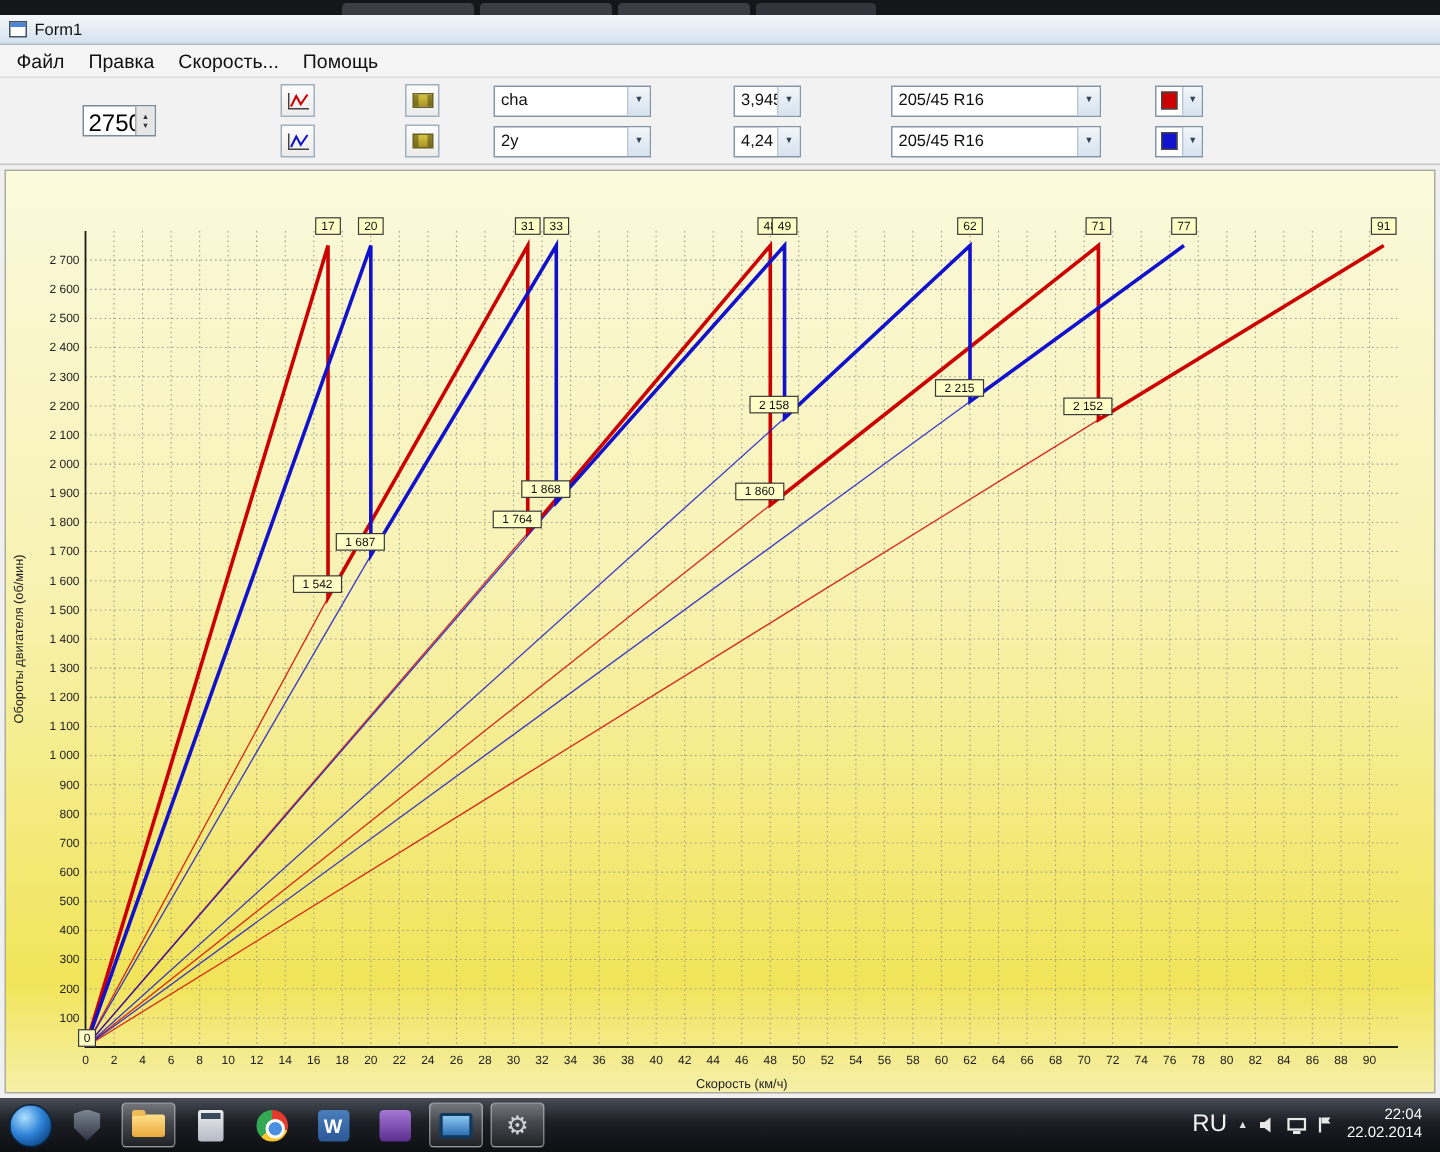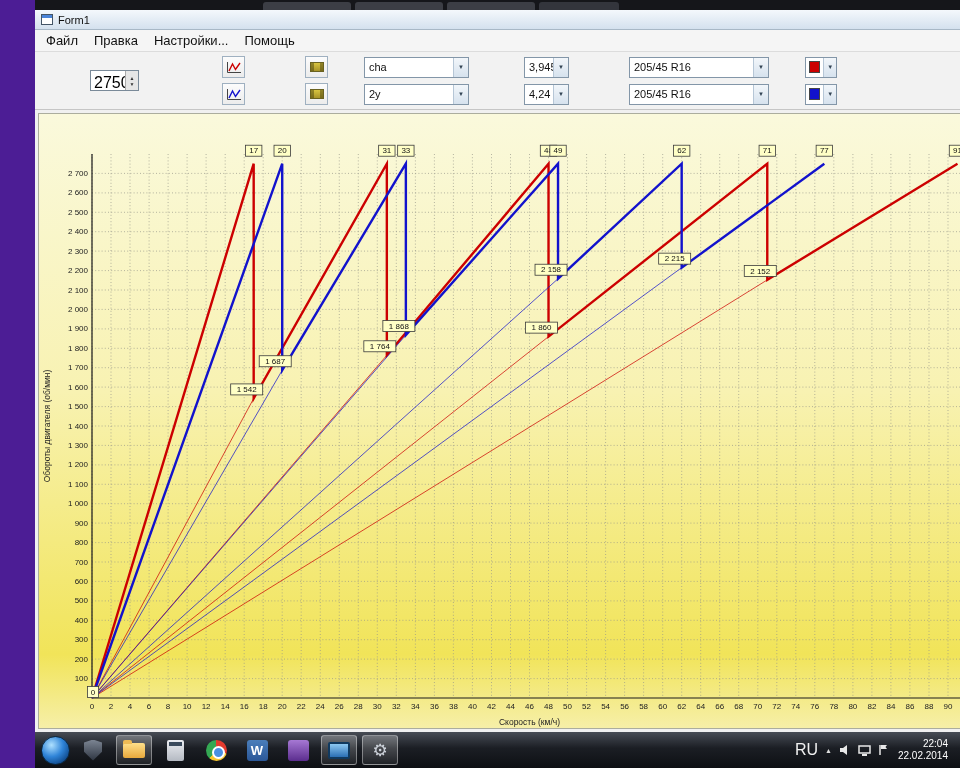--- a/index.html
+++ b/index.html
@@ -1,17 +1,17 @@
 <!DOCTYPE html>
 <html><head>
 <meta charset="utf-8">
 <style>
   * { box-sizing: border-box; margin: 0; padding: 0; }
   body { font-family: "Liberation Sans", sans-serif; background:#000; }
-  .screen { width:960px; height:768px; position:relative; overflow:hidden; background:#4c1d95;padding-left:35px; }
+  .screen { width:960px; height:768px; position:relative; overflow:hidden; background:#b91c1c; }
 
   
   .top-strip { height:10px; background:#15161a; position:relative; }
   .bg-tab { position:absolute; top:2px; height:8px; background:#3c3e45; border-radius:3px 3px 0 0; }
   .bg-tab.t1{left:228px;width:88px} .bg-tab.t2{left:320px;width:88px}
   .bg-tab.t3{left:412px;width:88px} .bg-tab.t4{left:504px;width:80px;background:#33353c}
 
   
   .window { height:722px; background:#F0F0F0; display:flex; flex-direction:column; }
   .titlebar { height:20px; background:linear-gradient(#F4F8FC,#D4E1EE); border-bottom:1px solid #A8B8C6;
@@ -93,21 +93,21 @@
 
   <div class="window">
     <div class="titlebar">
       <span class="win-icon"></span>
       <span class="title-text">Form1</span>
     </div>
 
     <div class="menubar">
       <span class="menu-item">Файл</span>
       <span class="menu-item">Правка</span>
-      <span class="menu-item">Настройки...</span>
+      <span class="menu-item">Скорость...</span>
       <span class="menu-item">Помощь</span>
     </div>
 
     <div class="toolbar">
       <div class="spinner">
         <span class="spin-val">2750</span>
         <span class="spin-arrows">
           <span>▲</span>
           <span>▼</span>
         </span>

